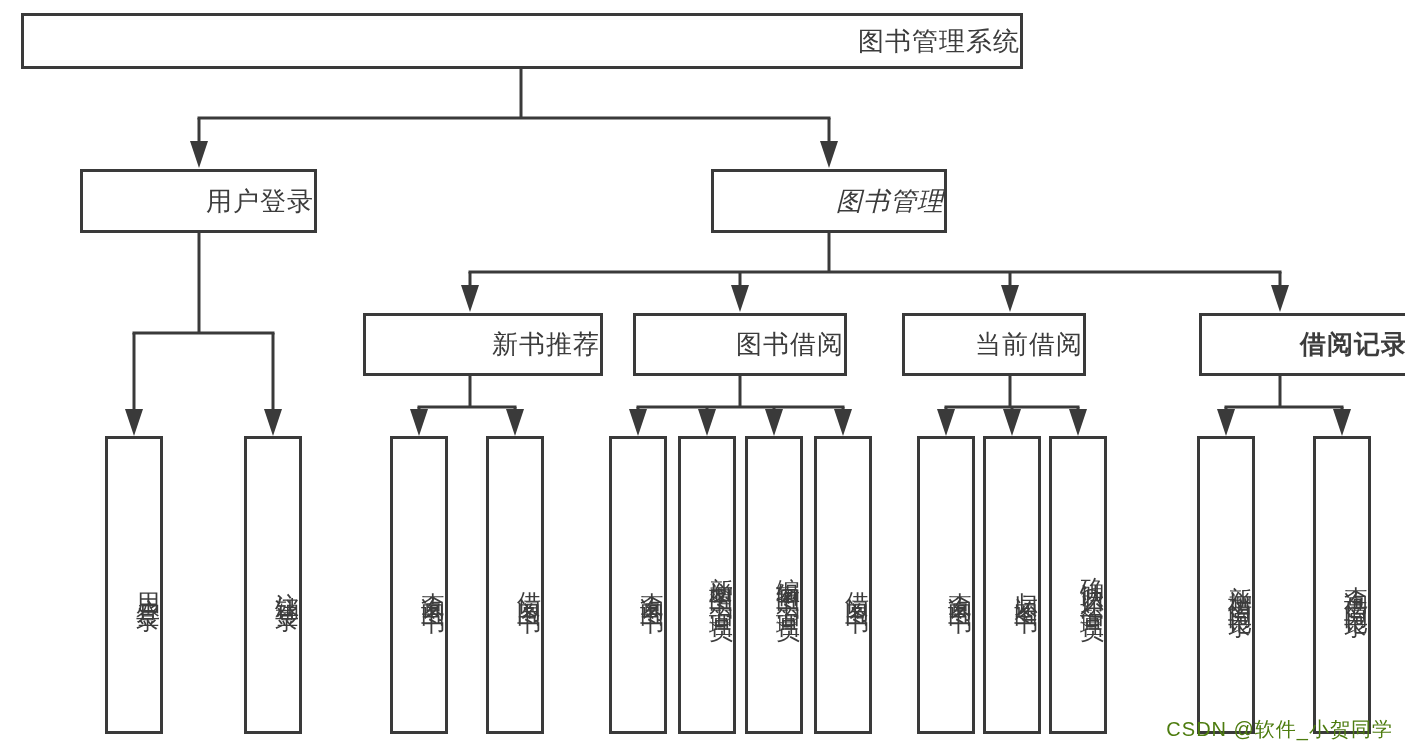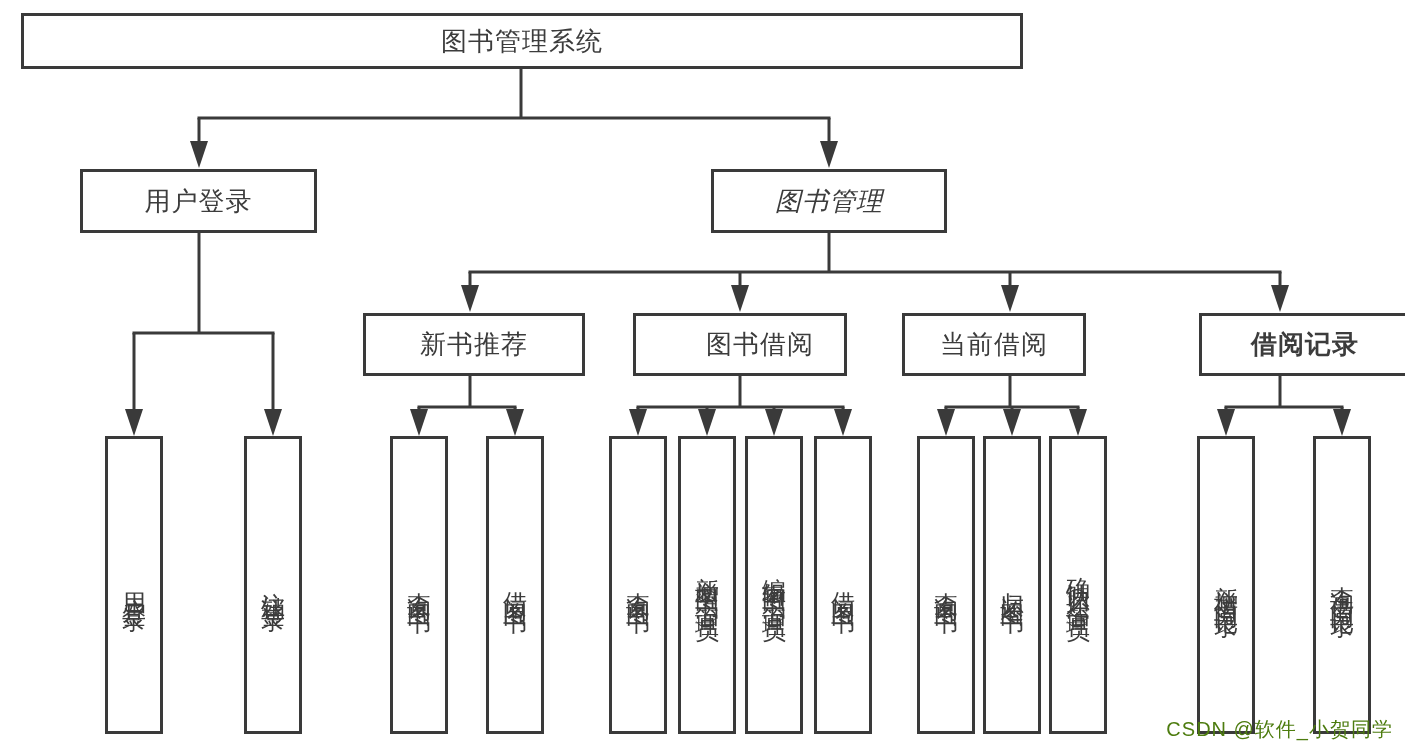--- a/index.html
+++ b/index.html
@@ -9,40 +9,40 @@
     background:#fff;
     font-family:"Liberation Sans","DejaVu Sans",sans-serif;
     overflow:hidden;
   }
   #wires{position:absolute;left:0;top:0;width:1405px;height:747px;}
   .node{
     position:absolute;
     box-sizing:border-box;
     background:#fff;
     border:3px solid #3a3a3a;
-    display:flex;align-items:center;justify-content:center;
+    display:flex;align-items:center;justify-content:flex-end;
     color:#3c3c3c;
     z-index:2;
   }
   .hnode{font-size:26px;letter-spacing:1px;white-space:nowrap;}
   .vnode{width:58px;height:298px;}
   .vnode .vtext{
     writing-mode:vertical-rl;
     text-orientation:mixed;
     font-size:24px;
     letter-spacing:6px;
     line-height:1;
     white-space:nowrap;
     color:#3c3c3c;
   }
   
   #n-root          {left:21px;  top:13px;  width:1002px; height:56px;}
   #n-user-login    {left:80px;  top:169px; width:237px;  height:64px;}
   #n-book-mgmt     {left:711px; top:169px; width:236px;  height:64px;font-style:italic;}
-  #n-new-rec       {left:363px; top:313px; width:222px;  height:63px;}
+  #n-new-rec       {left:363px; top:313px; width:240px;  height:63px;}
   #n-book-borrow   {left:633px; top:313px; width:214px;  height:63px;padding-left:40px;}
   #n-cur-borrow    {left:902px; top:313px; width:184px;  height:63px;}
   #n-borrow-rec    {left:1199px;top:313px; width:212px;  height:63px;font-weight:bold;}
   #n-leaf-login    {left:105px; top:436px;}
   #n-leaf-logout   {left:244px; top:436px;}
   #n-rec-query     {left:390px; top:436px;}
   #n-rec-borrow    {left:486px; top:436px;}
   #n-bb-query      {left:609px; top:436px;}
   #n-bb-add        {left:678px; top:436px;}
   #n-bb-edit       {left:745px; top:436px;}

